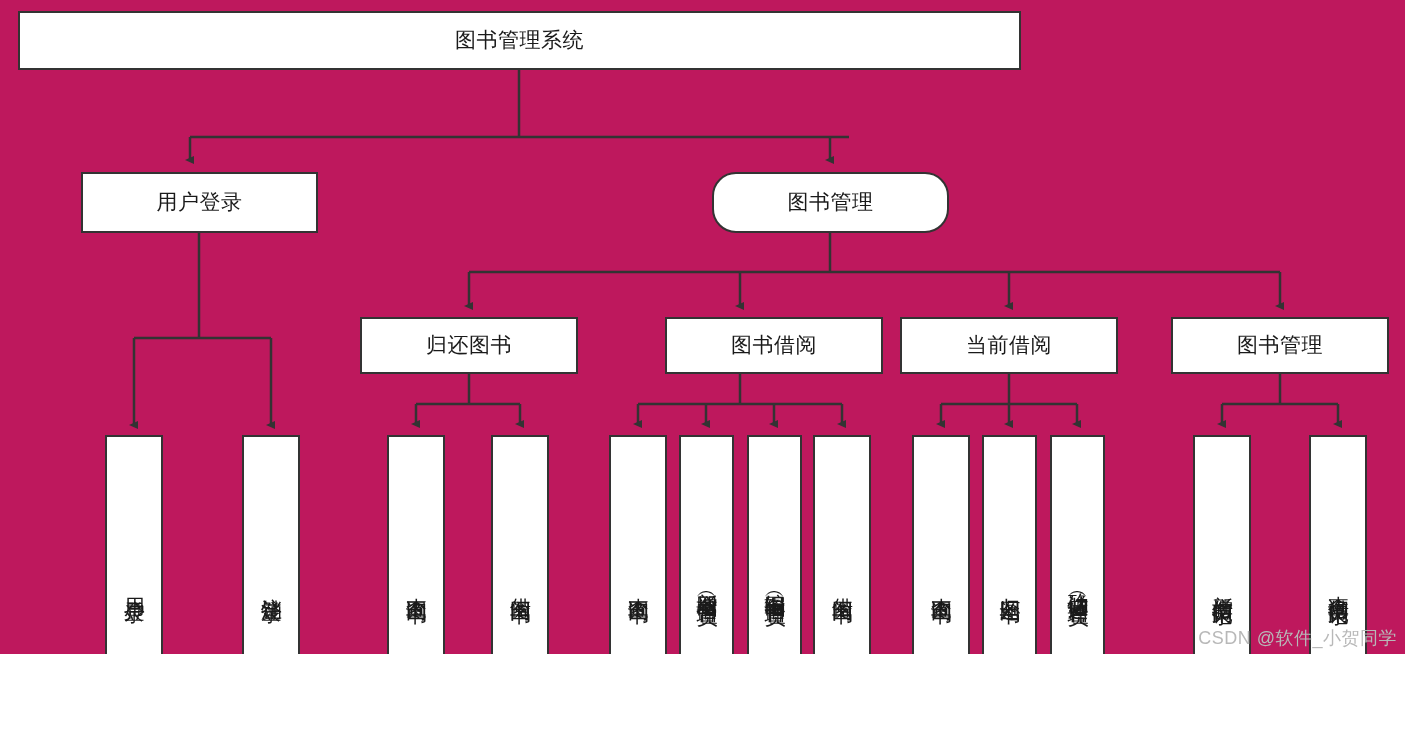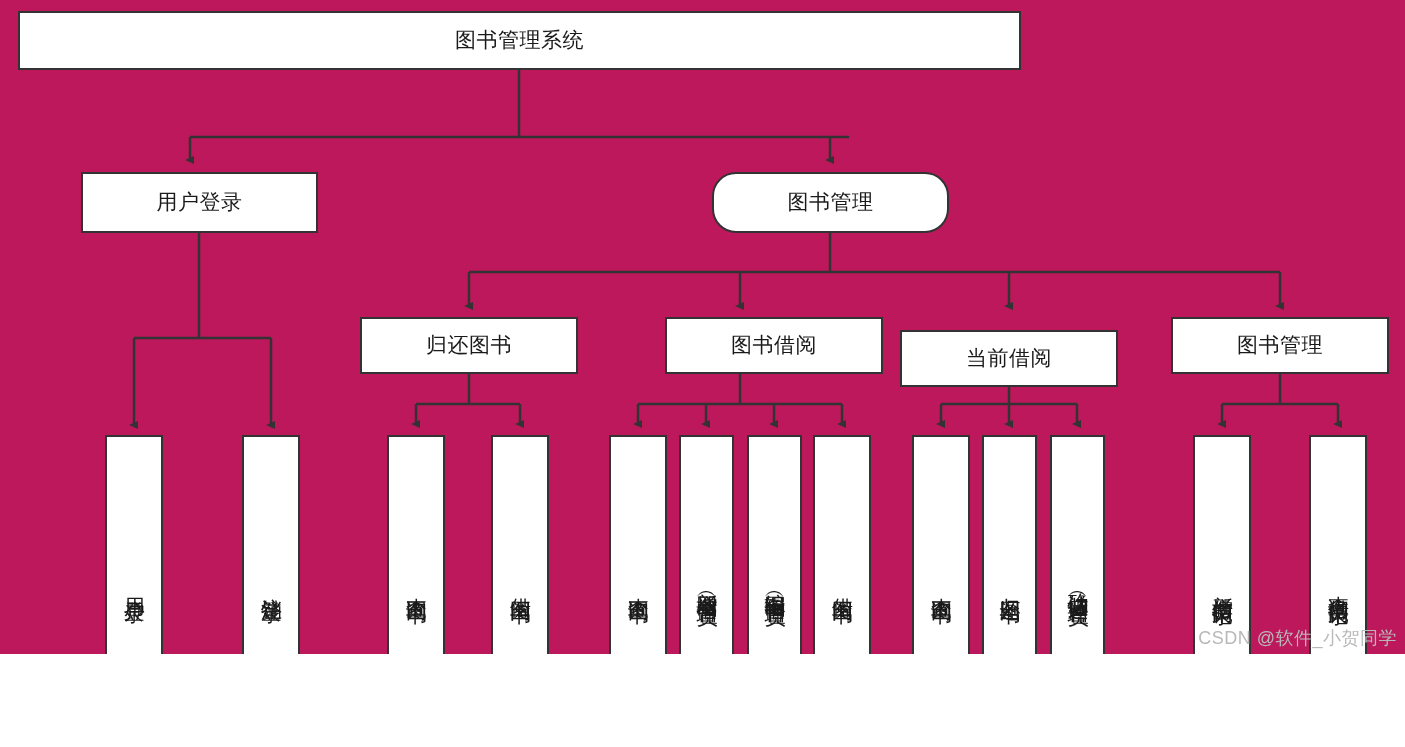--- a/index.html
+++ b/index.html
@@ -128,21 +128,21 @@
   <div class="node" style="left:712px; top:172px; width:237px; height:61px;border-radius:24px;">
     <span class="label">图书管理</span>
   </div>
 
   <div class="node" style="left:360px; top:317px; width:218px; height:57px;">
     <span class="label">归还图书</span>
   </div>
   <div class="node" style="left:665px; top:317px; width:218px; height:57px;">
     <span class="label">图书借阅</span>
   </div>
-  <div class="node" style="left:900px; top:330px; width:218px; height:57px;text-align:center;">
+  <div class="node" style="left:900px; top:317px; width:218px; height:57px;text-align:center;">
     <span class="label">当前借阅</span>
   </div>
   <div class="node" style="left:1171px; top:317px; width:218px; height:57px;">
     <span class="label">图书管理</span>
   </div>
 
   <div class="node leaf" style="left:105px; top:435px; width:58px; height:300px;">
     <span class="label">用户登录</span>
   </div>
   <div class="node leaf" style="left:242px; top:435px; width:58px; height:300px;">

